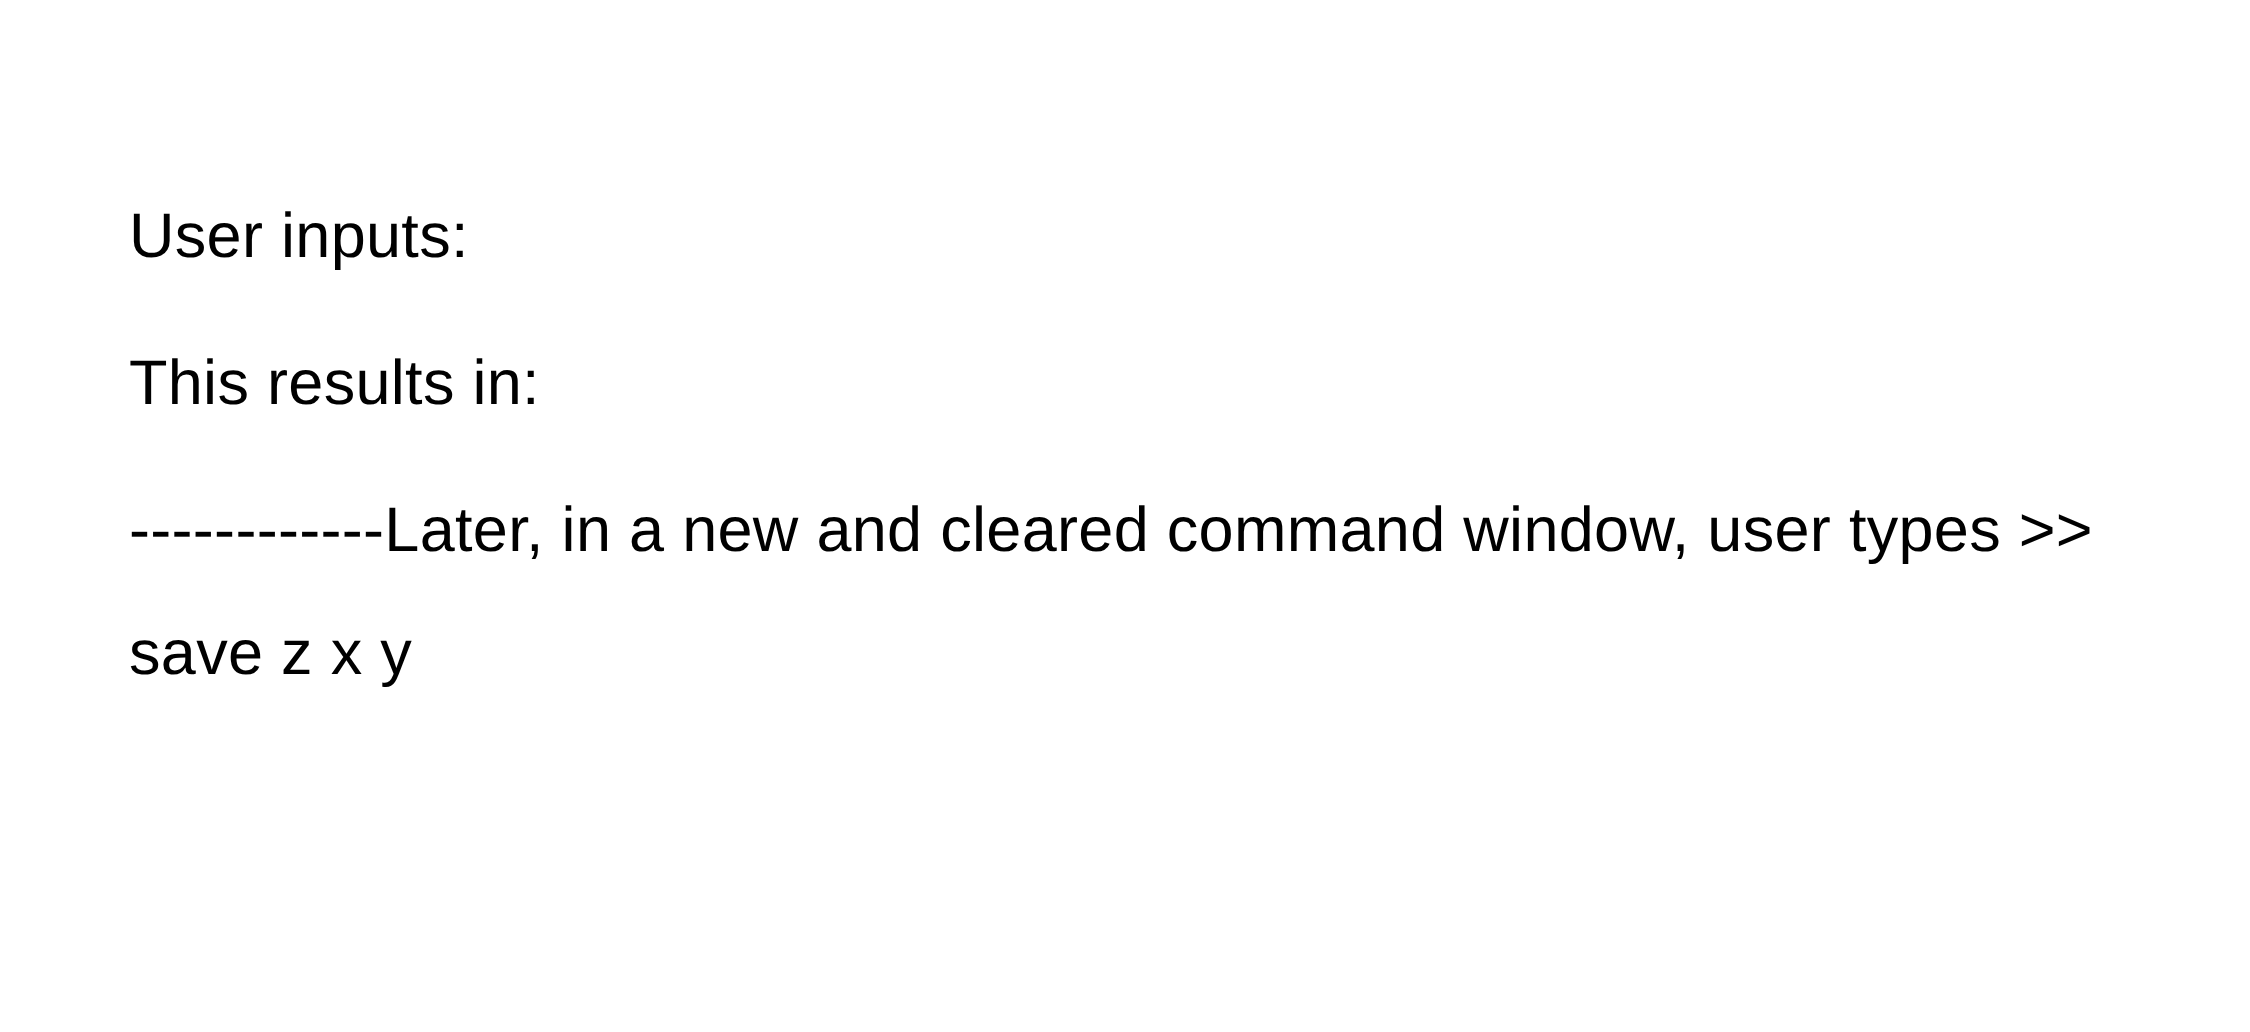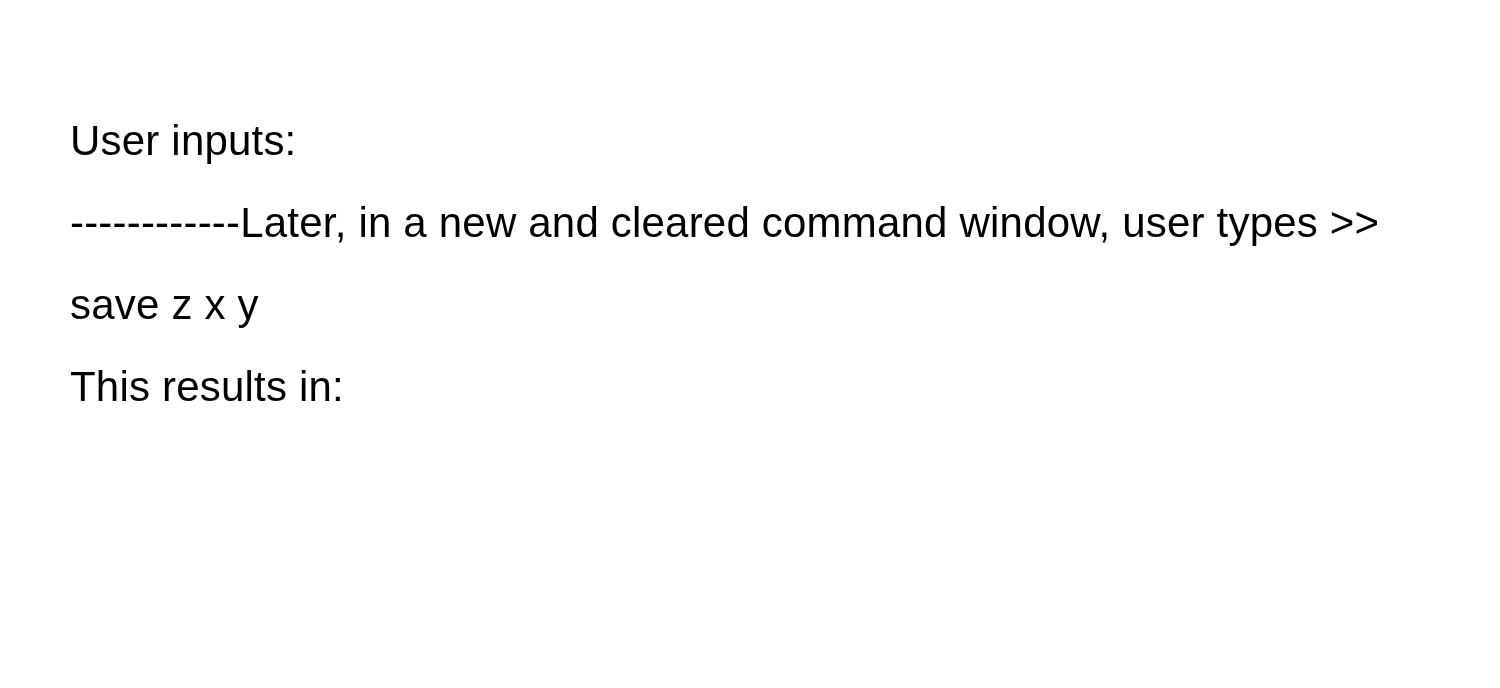--- a/index.html
+++ b/index.html
@@ -12,23 +12,23 @@
     color: #000000;
   }
   .page {
     box-sizing: border-box;
     padding: 100px 70px 0 70px;
     font-size: 42px;
     line-height: 1.95;
     letter-spacing: 0.2px;
   }
   .block {
-    margin: 0;
+    margin: 16px;
   }
 </style>
 </head>
 <body>
 
 <div class="page">
   <p class="block">User inputs:</p>
+  <p class="block">This results in:</p>
   <p class="block">------------Later, in a new and cleared command window, user types &gt;&gt; save z x y</p>
-  <p class="block">This results in:</p>
 </div>
 
 </body></html>

